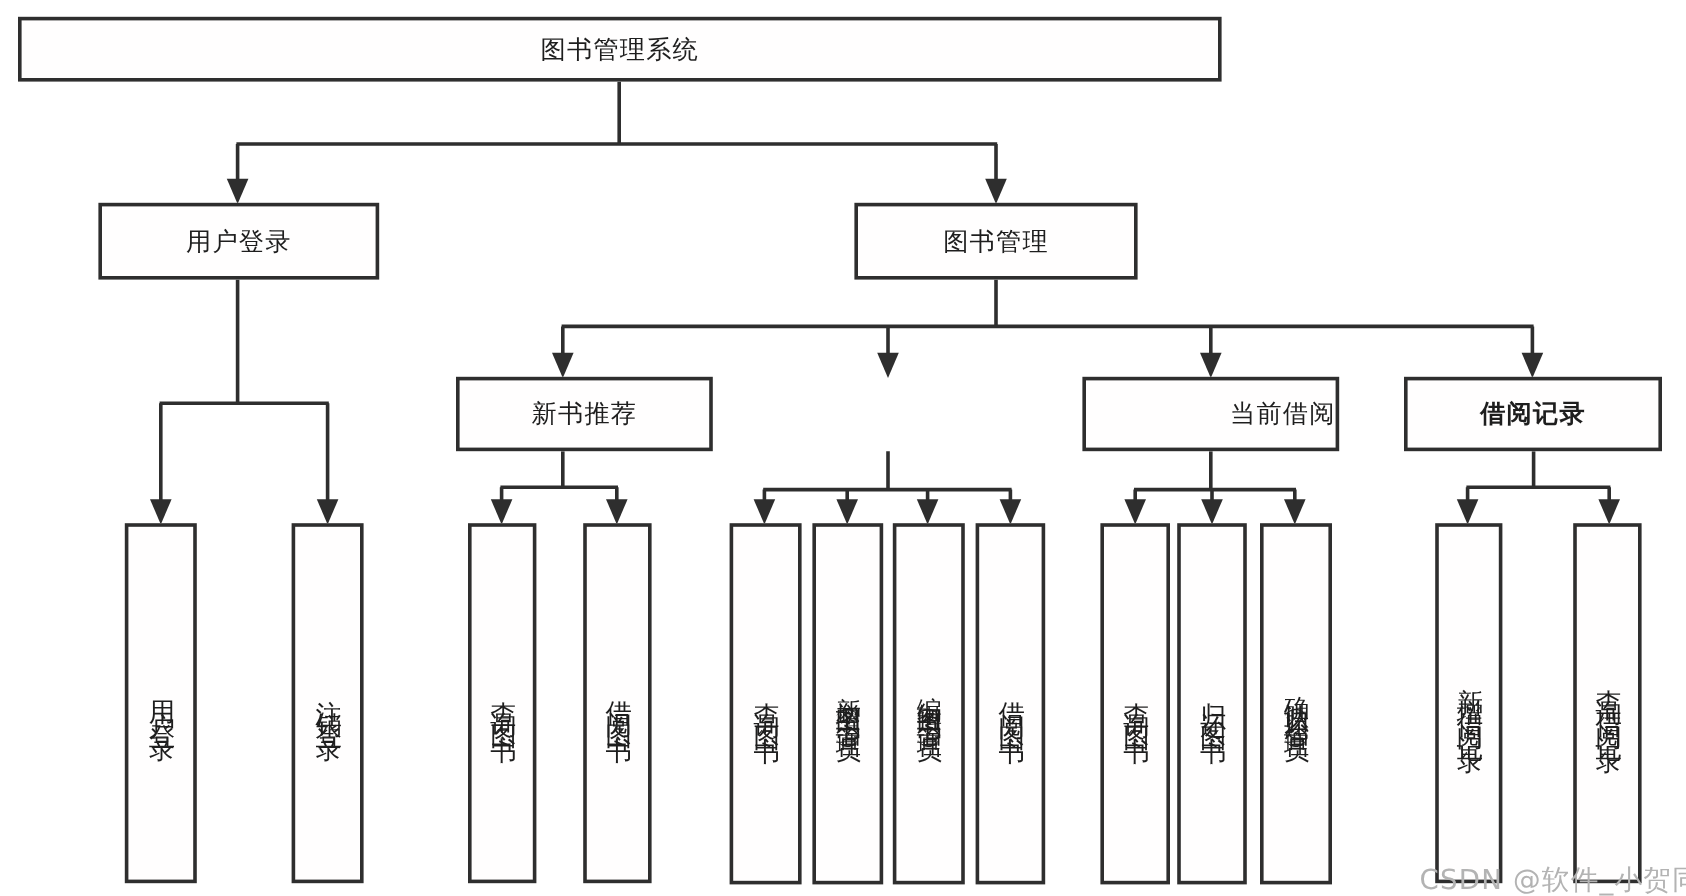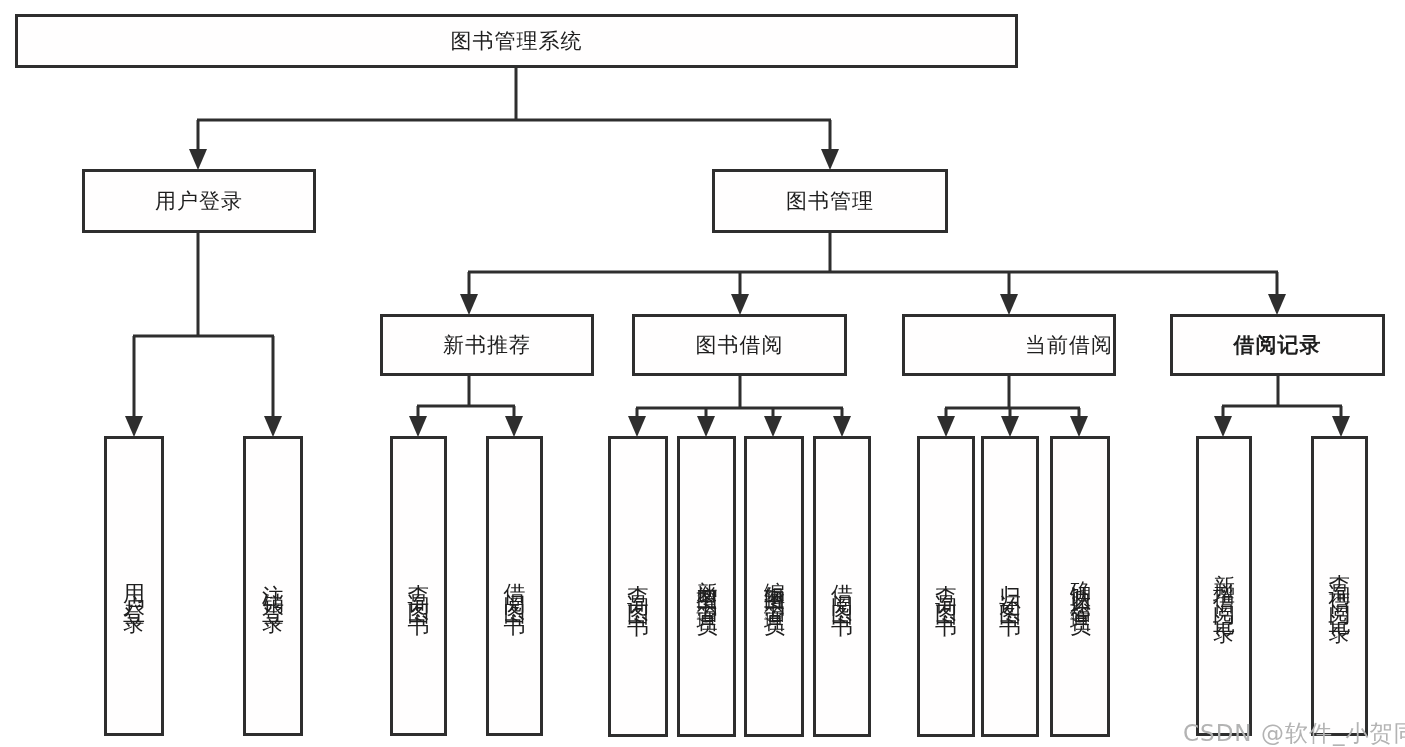--- a/index.html
+++ b/index.html
@@ -110,23 +110,20 @@
   <div class="node h" style="left:82px; top:169px; width:234px; height:64px;">
     <span>用户登录</span>
   </div>
   <div class="node h" style="left:712px; top:169px; width:236px; height:64px;">
     <span>图书管理</span>
   </div>
 
   <div class="node h" style="left:362px; top:314px; width:214px; height:62px;margin-left:18px;">
     <span>新书推荐</span>
   </div>
-  <div class="node h" style="left:632px; top:314px; width:215px; height:62px;">
-    <span>图书借阅</span>
-  </div>
   <div class="node h" style="left:902px; top:314px; width:214px; height:62px;justify-content:flex-end;">
     <span>当前借阅</span>
   </div>
   <div class="node h" style="left:1170px; top:314px; width:215px; height:62px;font-weight:bold;">
     <span>借阅记录</span>
   </div>
 
   <div class="node v" style="left:104px; top:436px; width:60px; height:300px;">
     <span>用户登录</span>
   </div>

